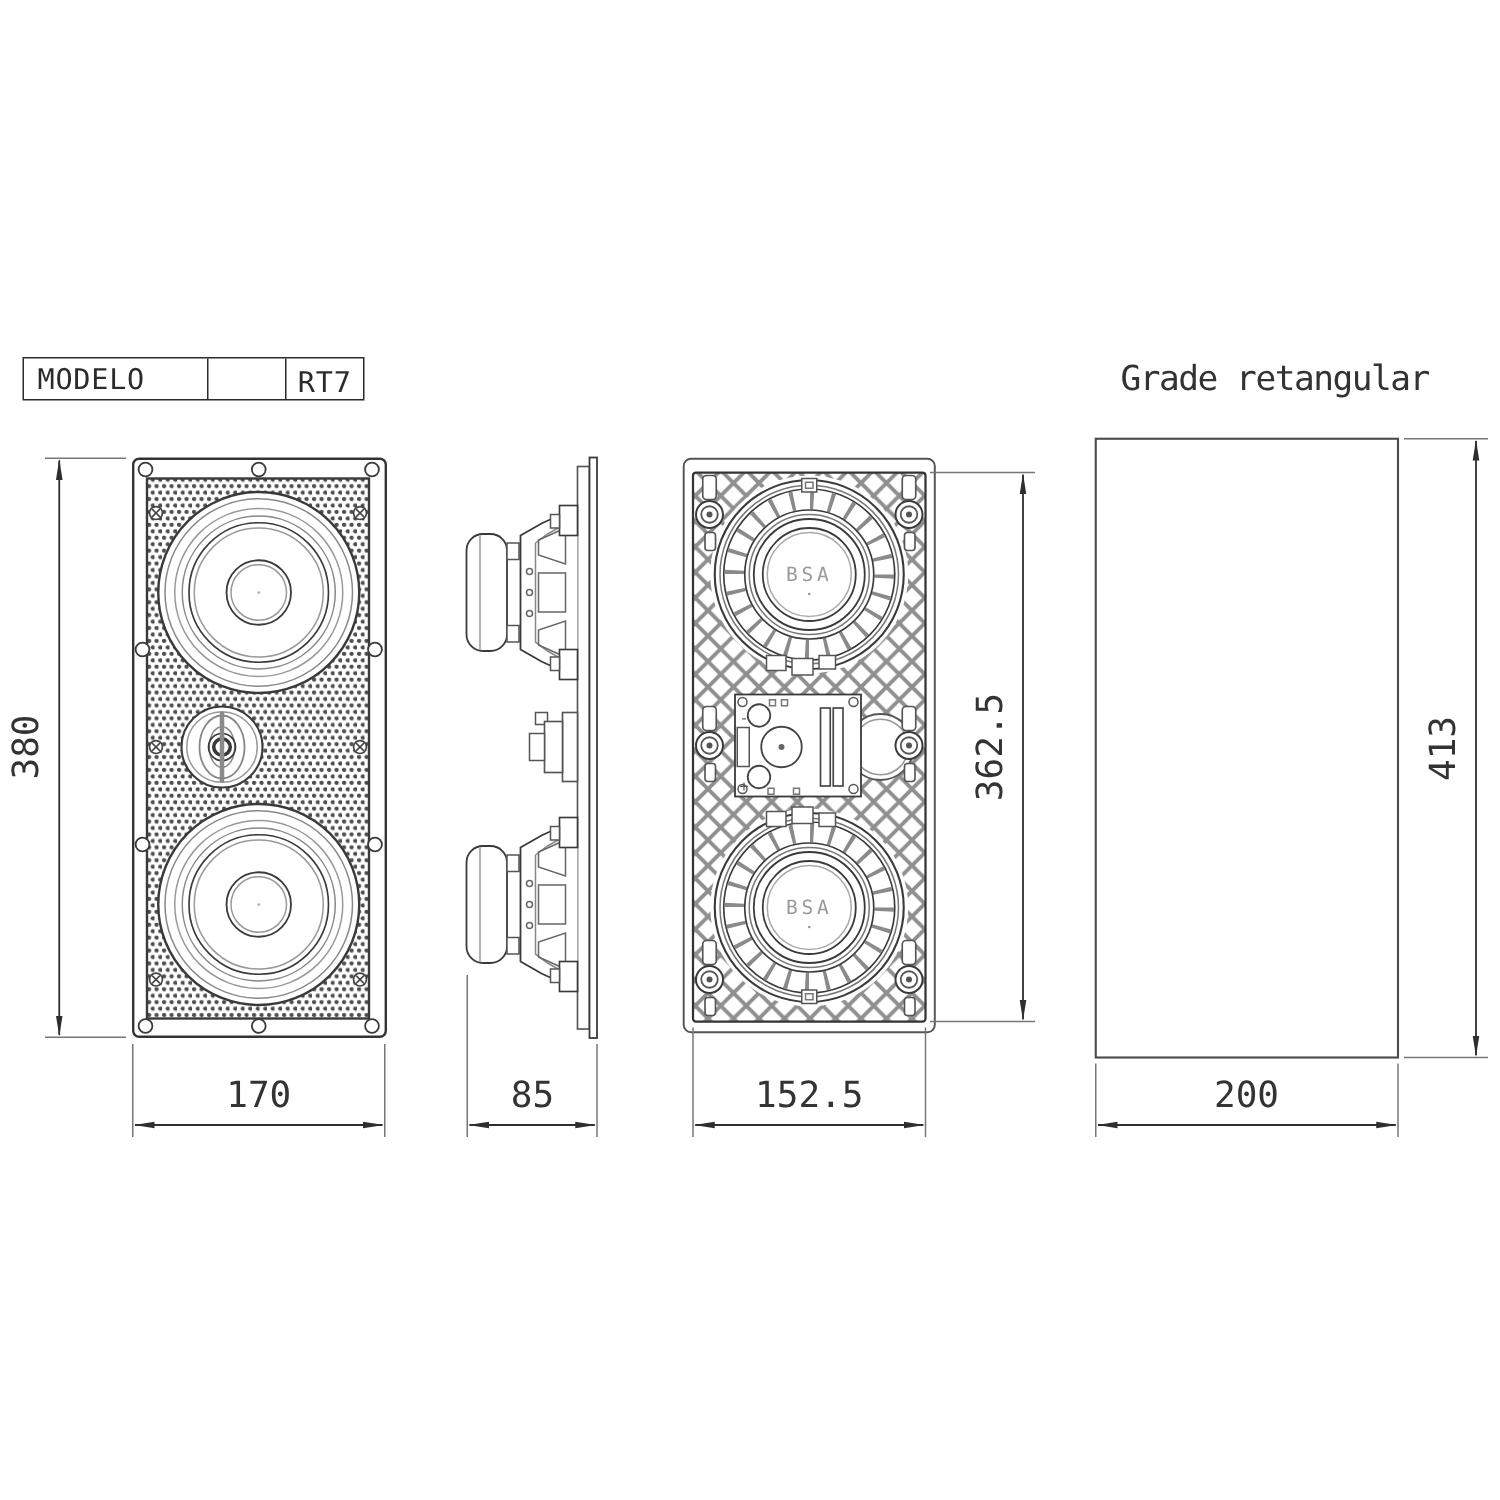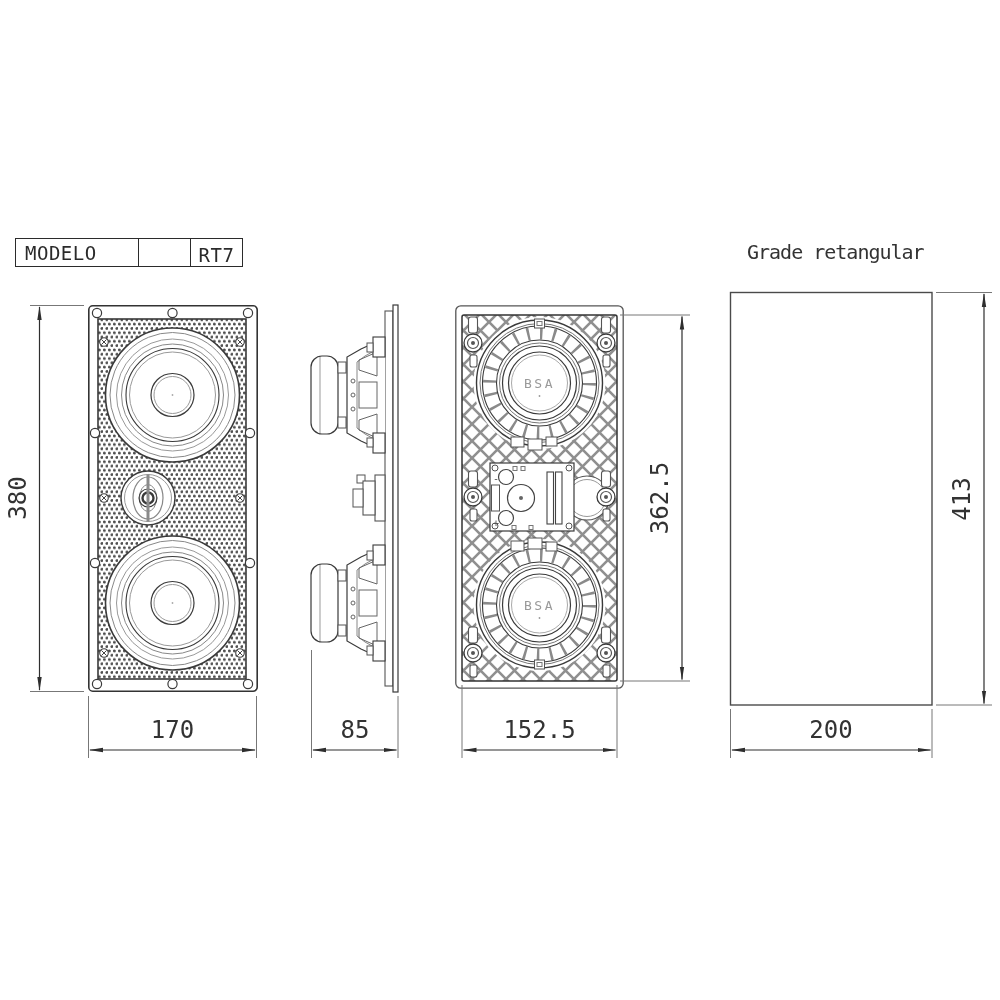--- a/index.html
+++ b/index.html
@@ -6,21 +6,21 @@
   .canvas{position:relative;width:1000px;height:1000px;background:#fff;overflow:hidden;
           font-family:"DejaVu Sans Mono","Liberation Mono",monospace;}
   .title-block{position:absolute;left:15px;top:238px;width:228px;height:29px;
                border:1.6px solid #2b2b2b;display:flex;box-sizing:border-box;background:#fff;}
   .tb-cell{box-sizing:border-box;height:100%;display:flex;align-items:center;
            font-size:19px;color:#2b2b2b;letter-spacing:.5px;white-space:nowrap;}
   .tb-model{width:123px;border-right:1.6px solid #2b2b2b;padding-left:9px;}
   .tb-mid{width:52px;border-right:1.6px solid #2b2b2b;justify-content:center;
           font-size:12px;color:#e6e6e6;}
   .tb-value{flex:1;justify-content:center;align-items:flex-end;}
-  .grade-label{position:absolute;left:747px;top:240px;font-size:20px;color:#333;
+  .grade-label{position:absolute;left:747px;top:240px;font-size:23px;color:#333;
                letter-spacing:-1px;white-space:nowrap;}
   .drawing{position:absolute;left:0;top:0;}
   .ext{stroke:#777;stroke-width:1;}
   .dim{stroke:#2e2e2e;stroke-width:1.2;}
   .dimtxt{font-family:"DejaVu Sans Mono","Liberation Mono",monospace;font-size:24px;fill:#333;}
   .brand{font-family:"DejaVu Sans Mono","Liberation Mono",monospace;font-size:13px;
          fill:#9a9a9a;letter-spacing:2.5px;}
   .pcbtxt{font-family:"DejaVu Sans Mono","Liberation Mono",monospace;font-size:10px;fill:#555;}
 </style>
 </head>

